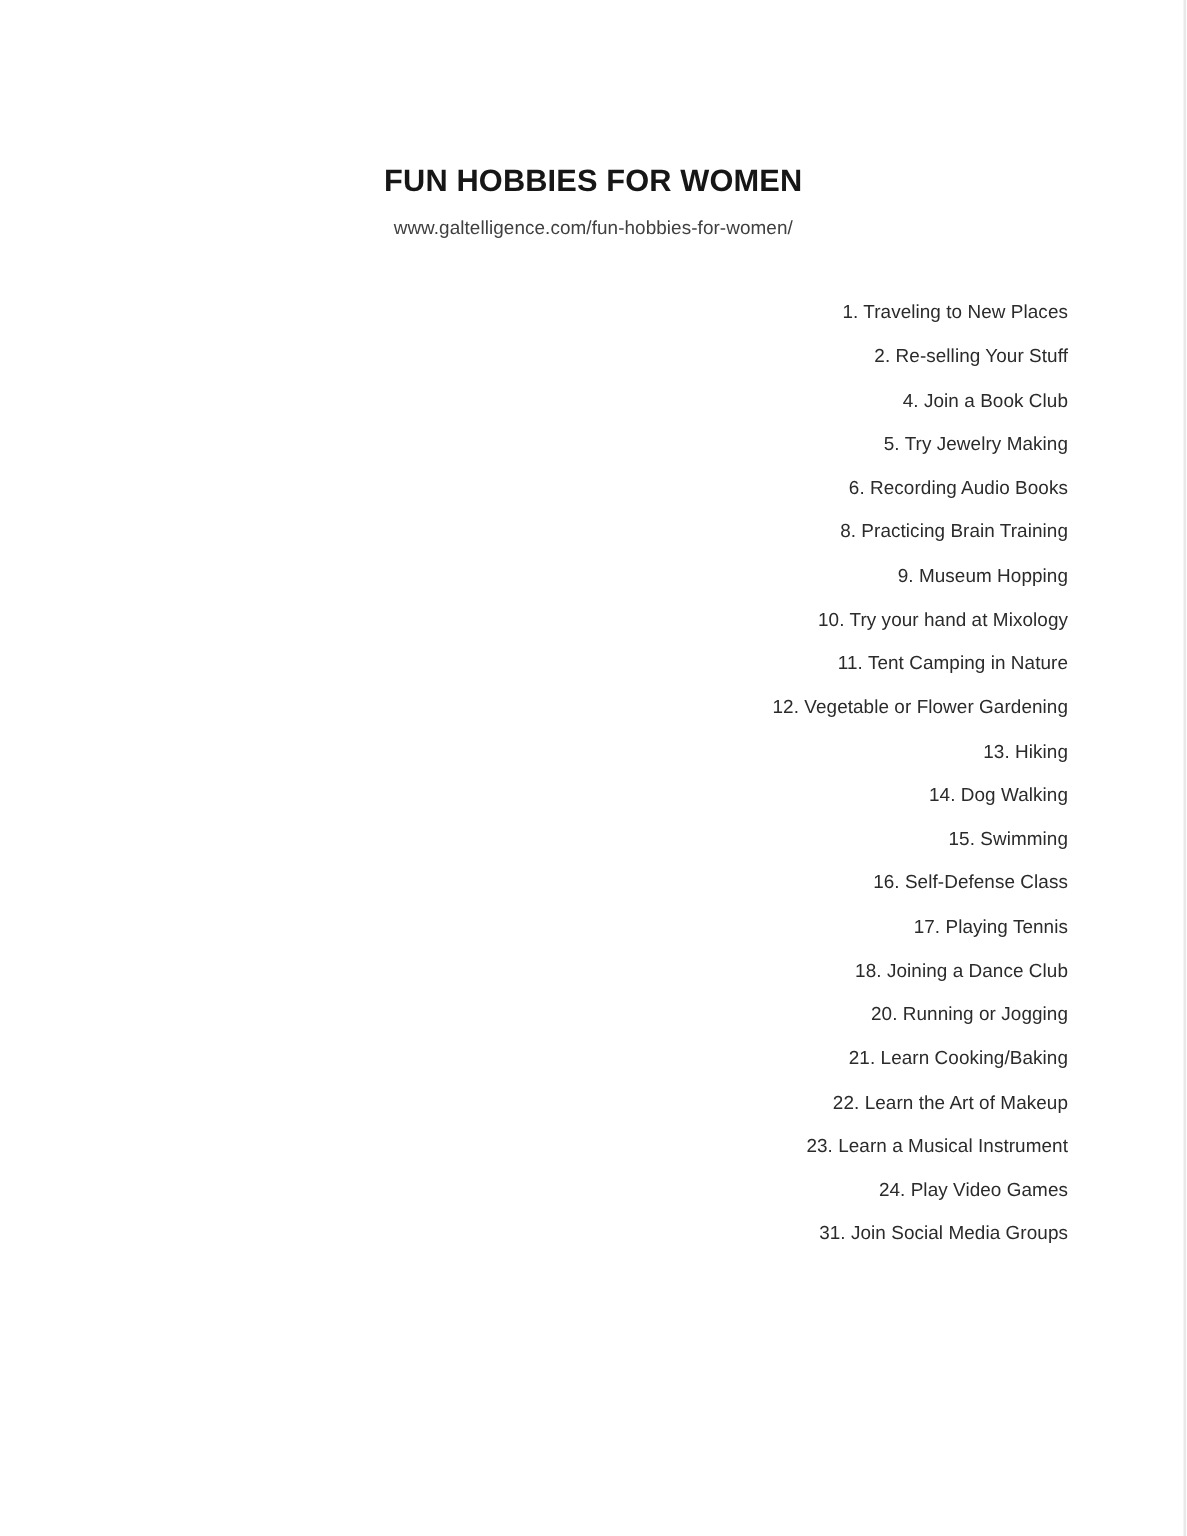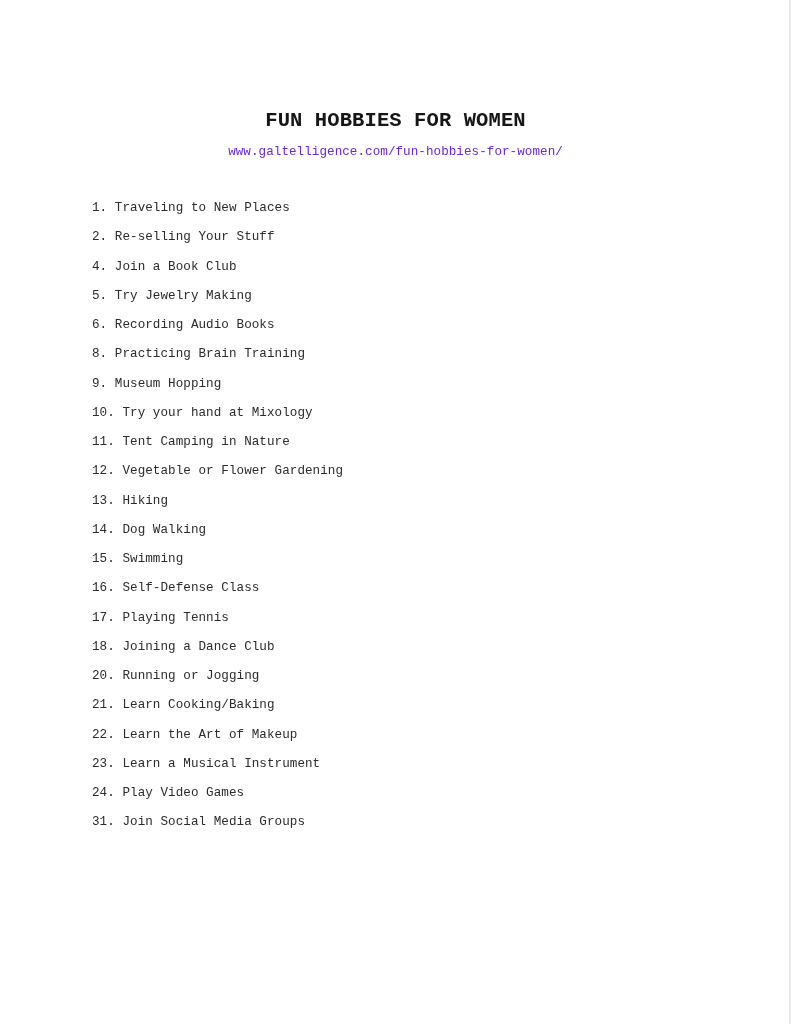--- a/index.html
+++ b/index.html
@@ -9,21 +9,21 @@
     background: #ffffff;
   }
 
   .page {
     position: relative;
     width: 791px;
     height: 1024px;
     margin: 0;
     background: #ffffff;
     overflow: hidden;
-    font-family: Liberation Mono, monospace;
+    font-family: Liberation Sans, sans-serif;
     -webkit-font-smoothing: antialiased;
   }
 
   
   .page-edge-right {
     position: absolute;
     top: 0;
     right: 0;
     width: 2px;
     height: 1024px;
@@ -45,32 +45,33 @@
 
   .doc-url {
     position: absolute;
     top: 144px;
     left: 0;
     width: 791px;
     text-align: center;
     font-size: 12.6px;
     font-weight: normal;
     letter-spacing: 0.05px;
-    color: #6d28d9;
+    color: #404040;
     line-height: 17px;
   }
 
   .hobby-list {
     position: absolute;
     top: 201px;
     left: 92px;
     width: 620px;
     margin: 0;
     padding: 0;
     list-style: none;
+    text-align: right;
   }
 
   .hobby-list-item {
     font-size: 12.6px;
     color: #2b2b2b;
     line-height: 15px;
     height: 29.25px;
     white-space: nowrap;
     letter-spacing: 0.05px;
   }

